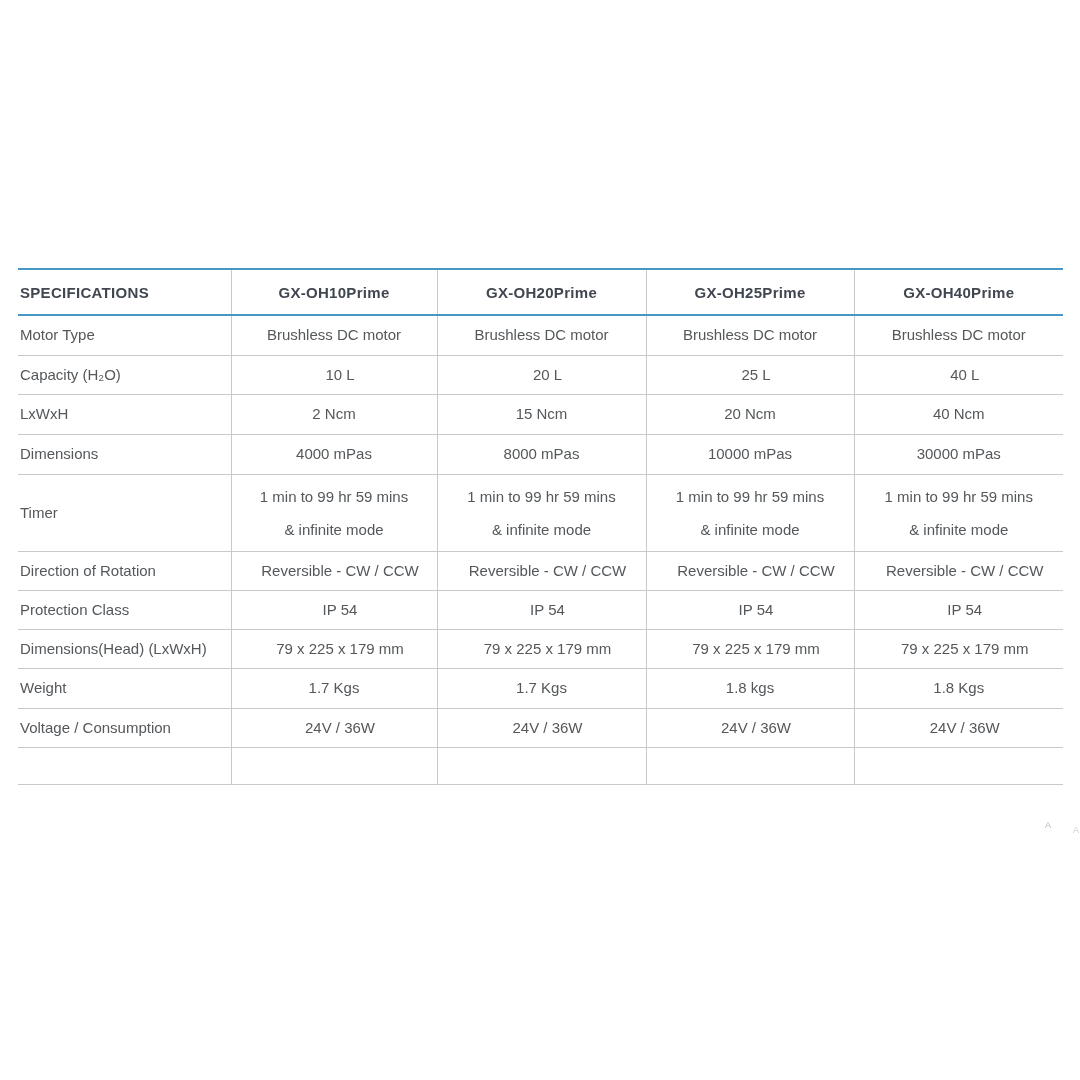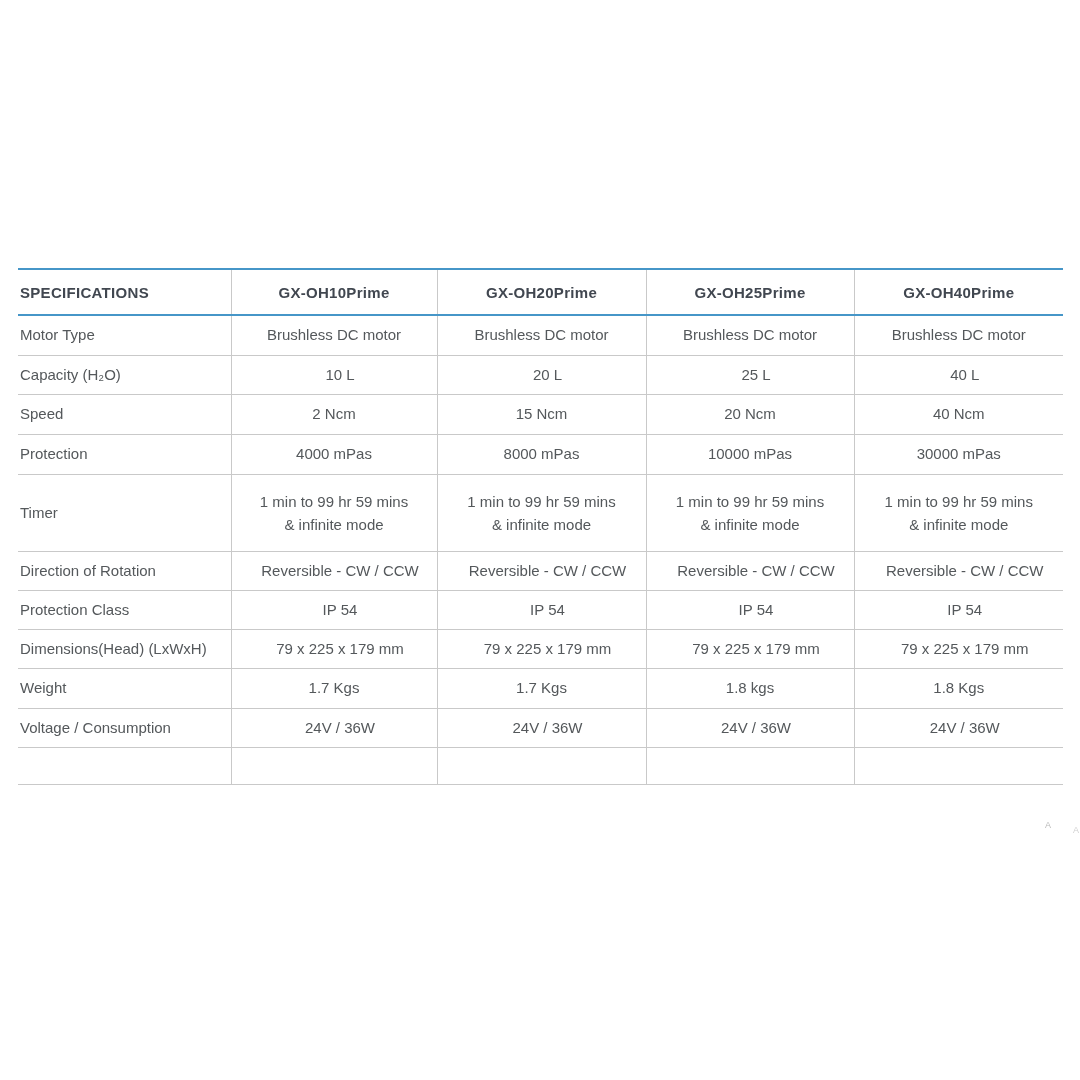--- a/index.html
+++ b/index.html
@@ -46,21 +46,21 @@
   .spec-table th + th,
   .spec-table td + td {
     border-left: 1px solid #c9c9c9;
   }
   .spec-table td.label-cell {
     text-align: left;
     padding-left: 2px;
   }
   .spec-table td.multiline {
     white-space: pre-line;
-    line-height: 23px;
+    line-height: 33px;
     margin-top: 8px;
   }
   tr.h39 td { height: 39px; padding-left: 12px; }
   tr.h40 td { height: 40px; margin-left: 6px; }
   tr.h77 td { height: 77px; }
   tr.h37 td { height: 37px; }
   .corner-mark {
     position: absolute;
     color: #aaaaaa;
     font-size: 9px;
@@ -100,28 +100,28 @@
         <td>Brushless DC motor</td>
       </tr>
       <tr class="h39">
         <td class="label-cell">Capacity (H₂O)</td>
         <td>10 L</td>
         <td>20 L</td>
         <td>25 L</td>
         <td>40 L</td>
       </tr>
       <tr class="h40">
-        <td class="label-cell">Speed</td>
+        <td class="label-cell">LxWxH</td>
         <td>2 Ncm</td>
         <td>15 Ncm</td>
         <td>20 Ncm</td>
         <td>40 Ncm</td>
       </tr>
       <tr class="h40">
-        <td class="label-cell">Protection</td>
+        <td class="label-cell">Dimensions</td>
         <td>4000 mPas</td>
         <td>8000 mPas</td>
         <td>10000 mPas</td>
         <td>30000 mPas</td>
       </tr>
       <tr class="h77">
         <td class="label-cell">Timer</td>
         <td class="multiline">1 min to 99 hr 59 mins
 &amp; infinite mode</td>
         <td class="multiline">1 min to 99 hr 59 mins

